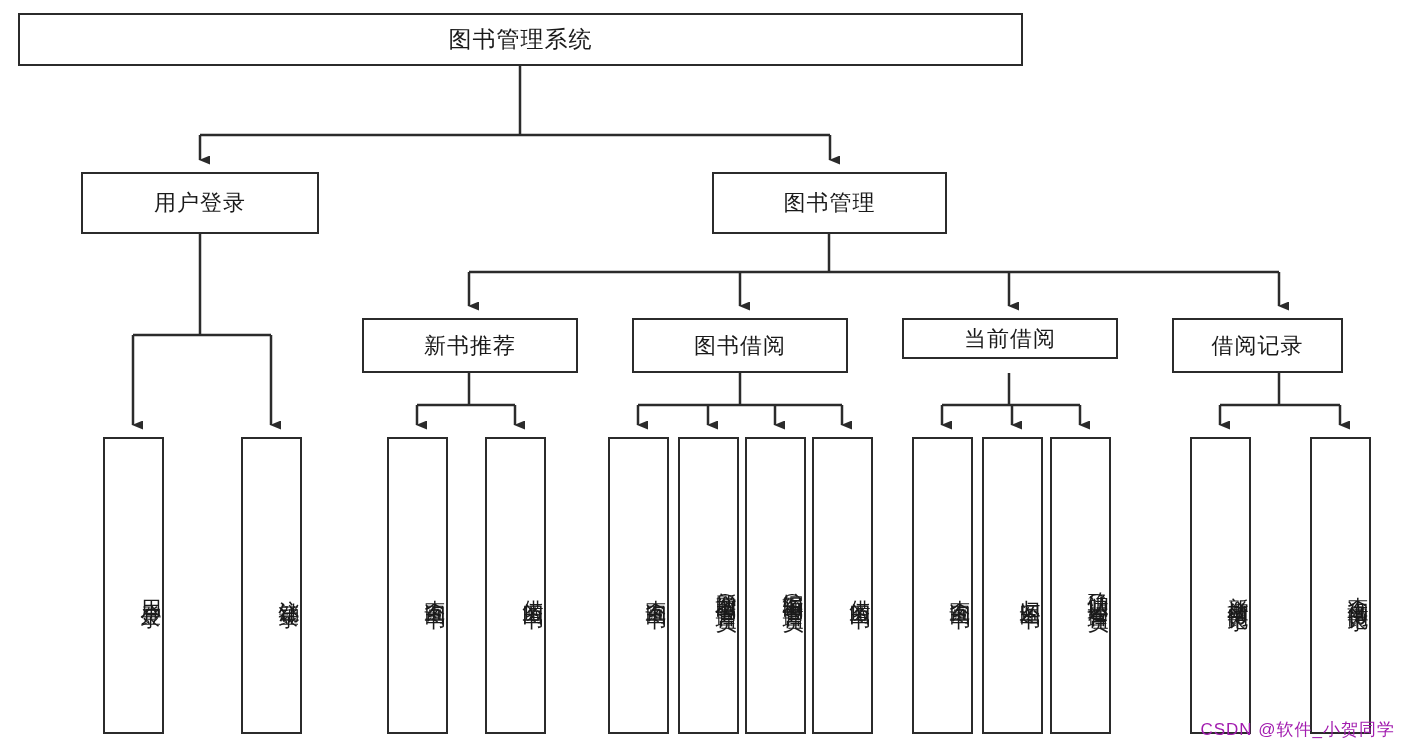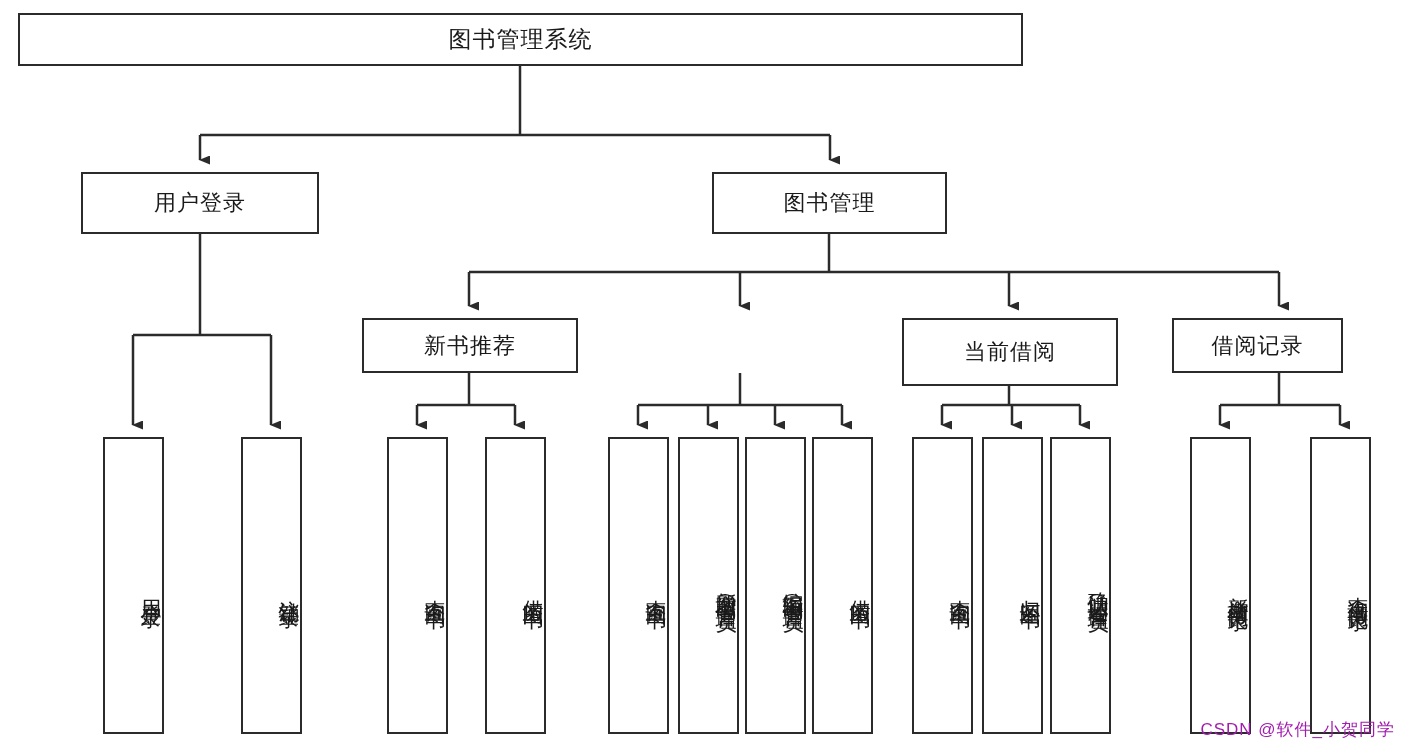--- a/index.html
+++ b/index.html
@@ -83,21 +83,24 @@
   <div class="node h" id="n-l1-0" style="left: 81px; top: 172px; width: 238px; height: 62px;">
     <span class="lbl">用户登录</span>
   </div>
   <div class="node h" id="n-l1-1" style="left: 712px; top: 172px; width: 235px; height: 62px;">
     <span class="lbl">图书管理</span>
   </div>
 
   <div class="node h" id="n-l2-0" style="left: 362px; top: 318px; width: 216px; height: 55px;">
     <span class="lbl">新书推荐</span>
   </div>
-  <div class="node h" id="n-l2-2" style="left: 902px; top: 318px; width: 216px; height: 68px;">
+  <div class="node h" id="n-l2-1" style="left: 632px; top: 318px; width: 216px; height: 55px;">
+    <span class="lbl">图书借阅</span>
+  </div>
+  <div class="node h" id="n-l2-2" style="left: 902px; top: 318px; width: 216px; height: 41px;">
     <span class="lbl">当前借阅</span>
   </div>
   <div class="node h" id="n-l2-3" style="left: 1172px; top: 318px; width: 171px; height: 55px;">
     <span class="lbl">借阅记录</span>
   </div>
 
   <div class="node v" id="n-lf-0" style="left: 103px; top: 437px; width: 61px; height: 297px;">
     <span class="lbl">用户登录</span>
   </div>
   <div class="node v" id="n-lf-1" style="left: 241px; top: 437px; width: 61px; height: 297px;">

